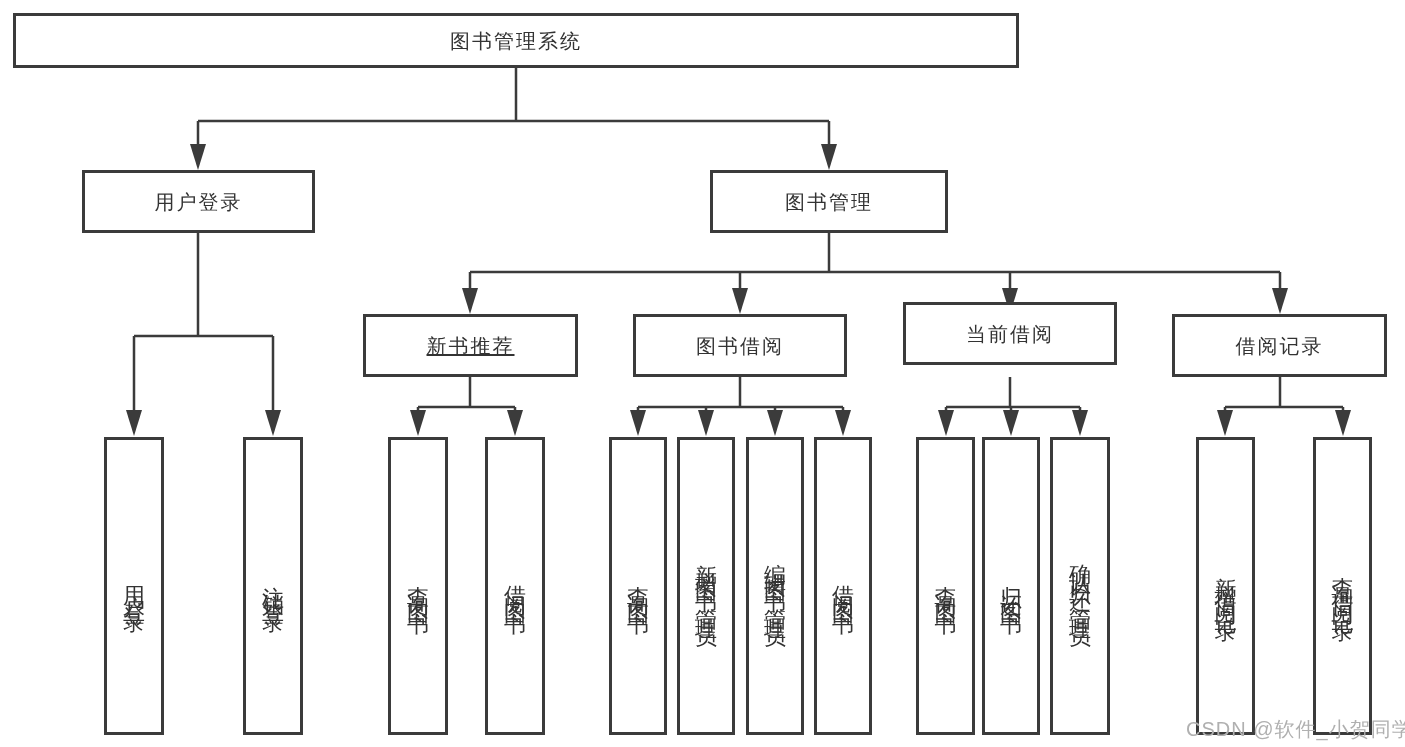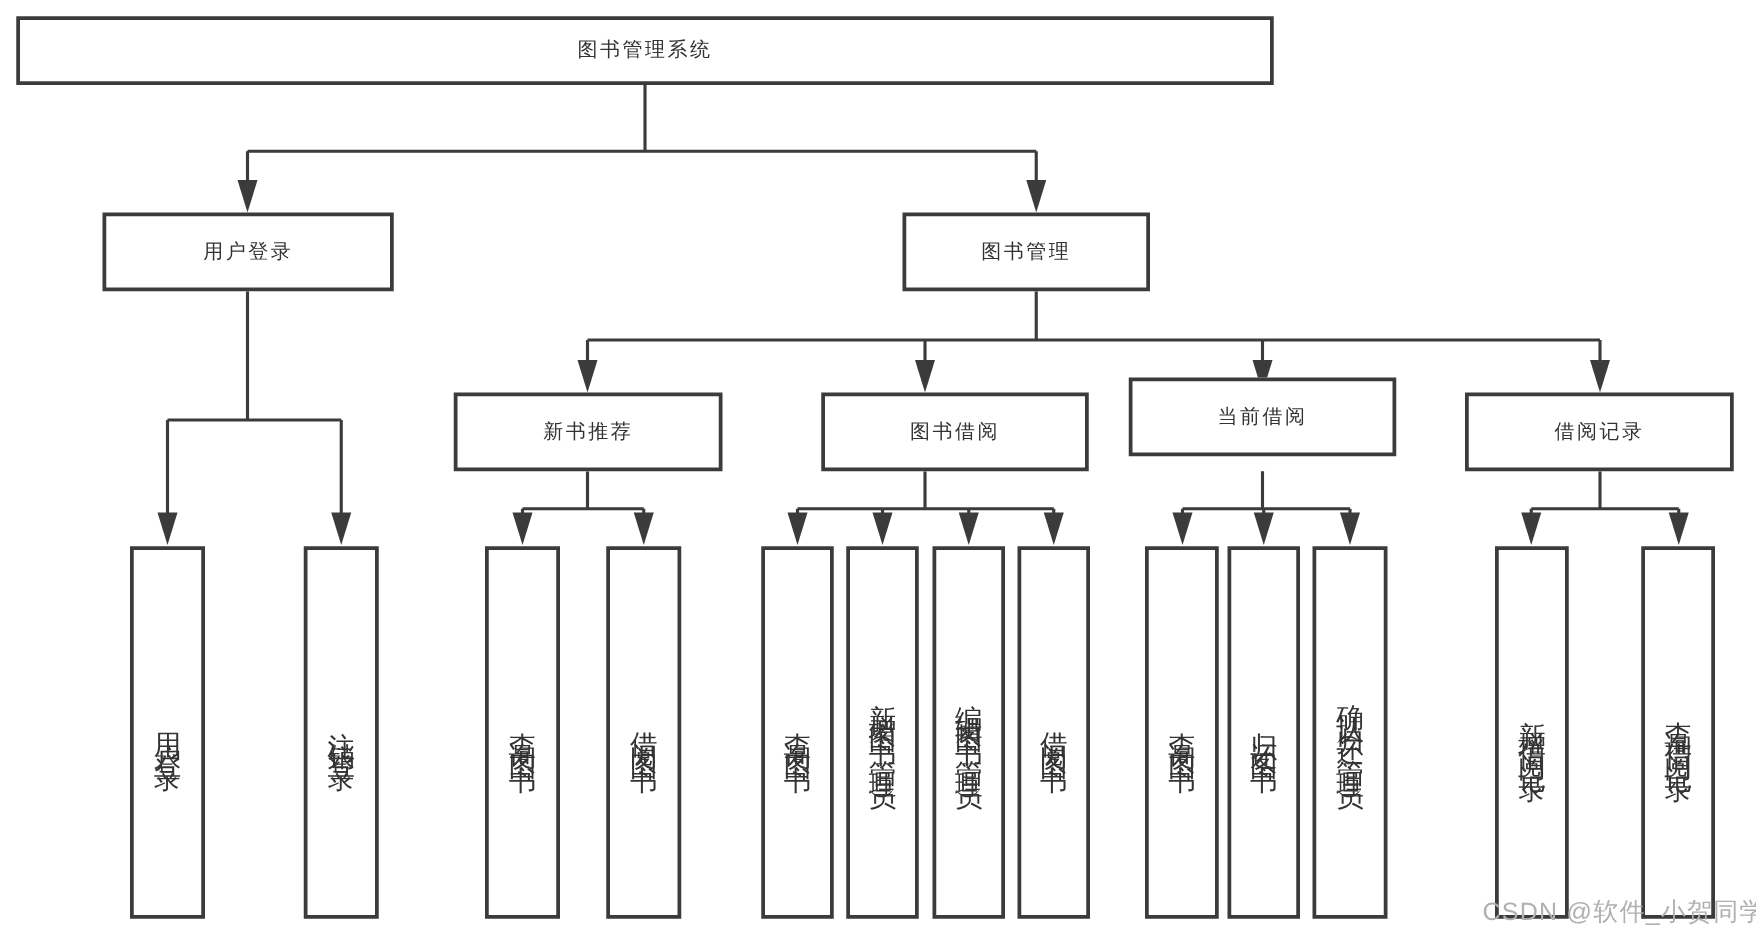--- a/index.html
+++ b/index.html
@@ -25,21 +25,21 @@
     position: absolute;
     box-sizing: border-box;
     border: 3px solid #3b3b3b;
     background: #ffffff;
     display: flex;
     align-items: center;
     justify-content: center;
     color: #333333;
   }
   .node.h .lbl {
-    font-size: 16px;
+    font-size: 20px;
     letter-spacing: 2px;
     white-space: nowrap;
     line-height: 1;
   }
   .node.v .lbl {
     writing-mode: vertical-rl;
     -webkit-writing-mode: vertical-rl;
     text-orientation: mixed;
     font-size: 22px;
     letter-spacing: 9px;
@@ -101,28 +101,28 @@
     </g>
   </svg>
 
   <div class="node h" style="left:13px; top:13px; width:1006px; height:55px;">
     <span class="lbl">图书管理系统</span>
   </div>
 
   <div class="node h" style="left:82px; top:170px; width:233px; height:63px;">
     <span class="lbl">用户登录</span>
   </div>
-  <div class="node h" style="left:710px; top:170px; width:198px; height:63px;margin-left:12px;">
+  <div class="node h" style="left:710px; top:170px; width:238px; height:63px;">
     <span class="lbl">图书管理</span>
   </div>
 
-  <div class="node h" style="left:363px; top:314px; width:215px; height:63px;">
+  <div class="node h" style="left:363px; top:314px; width:215px; height:63px;text-decoration:underline;">
     <span class="lbl">新书推荐</span>
   </div>
-  <div class="node h" style="left:657px; top:314px; width:214px; height:63px;">
+  <div class="node h" style="left:633px; top:314px; width:214px; height:63px;">
     <span class="lbl">图书借阅</span>
   </div>
   <div class="node h" style="left:903px; top:302px; width:214px; height:63px;">
     <span class="lbl">当前借阅</span>
   </div>
   <div class="node h" style="left:1172px; top:314px; width:215px; height:63px;">
     <span class="lbl">借阅记录</span>
   </div>
 
   <div class="node v" style="left:104px; top:437px; width:60px; height:298px;">

